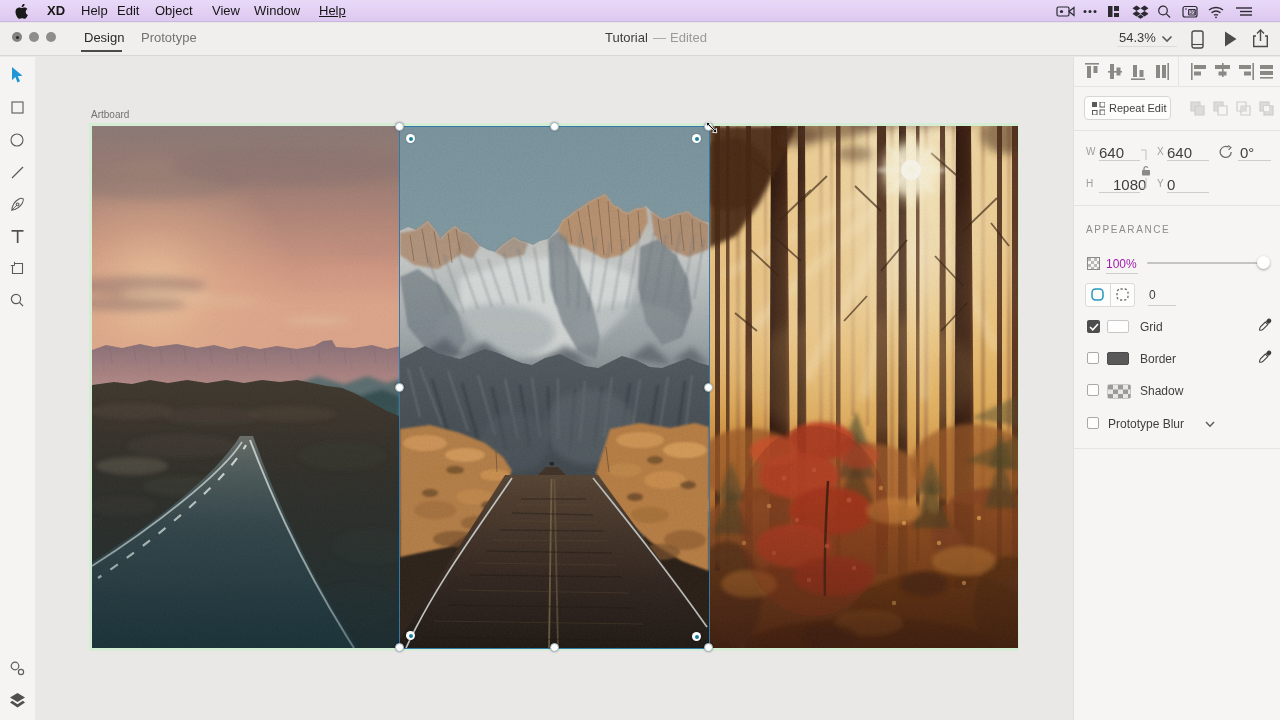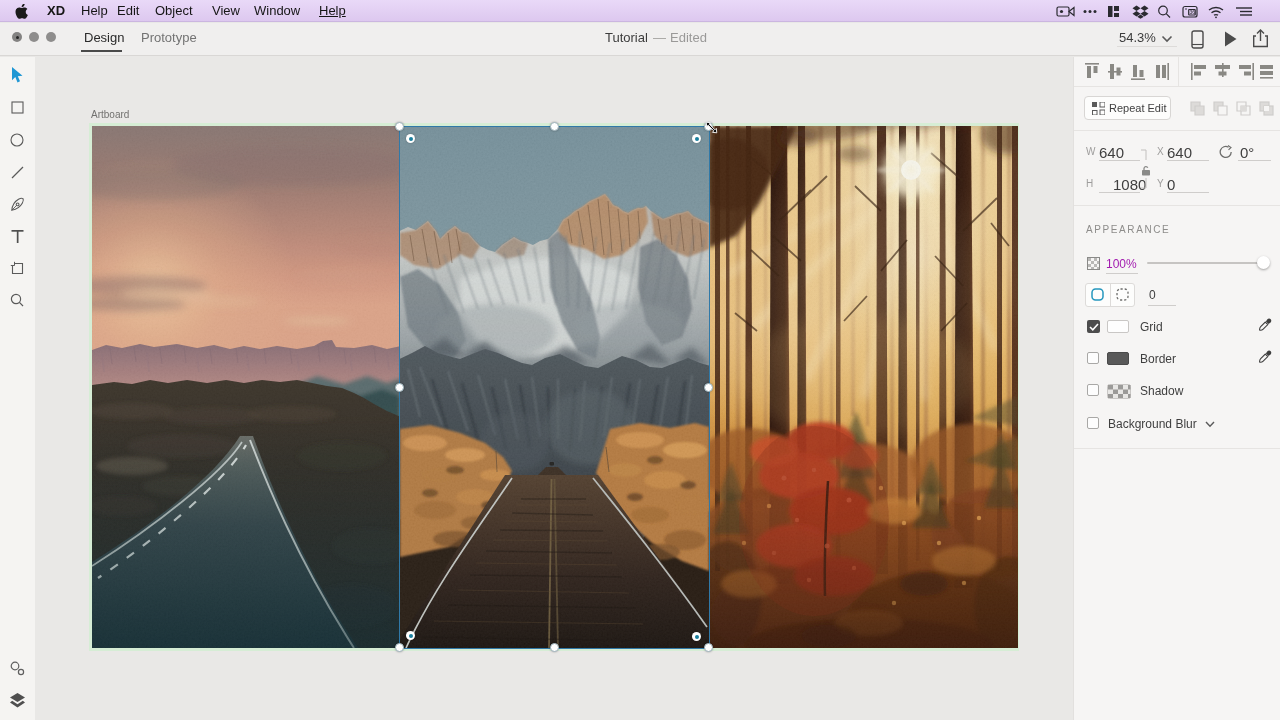--- a/index.html
+++ b/index.html
@@ -816,18 +816,18 @@
         <rect x="6" y="5.5" width="5" height="4.5"></rect>
         <rect x="16" y="5.5" width="5" height="4.5"></rect>
         <rect x="1" y="10" width="5" height="4"></rect>
         <rect x="11" y="10" width="5" height="4"></rect>
         <rect x="21" y="10" width="2.5" height="4"></rect>
       </g>
   </svg>
   <span class="abs" style="left:66px; top:327px; font-size:12px; color:#3f3f3f;">Shadow</span>
 
   <div class="cb" style="left:13px; top:360px;"></div>
-  <span class="abs" style="left:34px; top:360px; font-size:12px; color:#3f3f3f; white-space:nowrap;">Background Blur</span>
+  <span class="abs" style="left:34px; top:360px; font-size:12px; color:#3f3f3f; white-space:nowrap;">Prototype Blur</span>
   <svg class="abs" style="left:131px; top:364px;" width="10" height="7" viewBox="0 0 10 7" fill="none" stroke="#5a5a5a" stroke-width="1.4">
       <path d="M1 1 L5 5.3 L9 1"></path>
     </svg>
   <div class="sep" style="top:391px;"></div>
 </div>
 
 </body></html>

